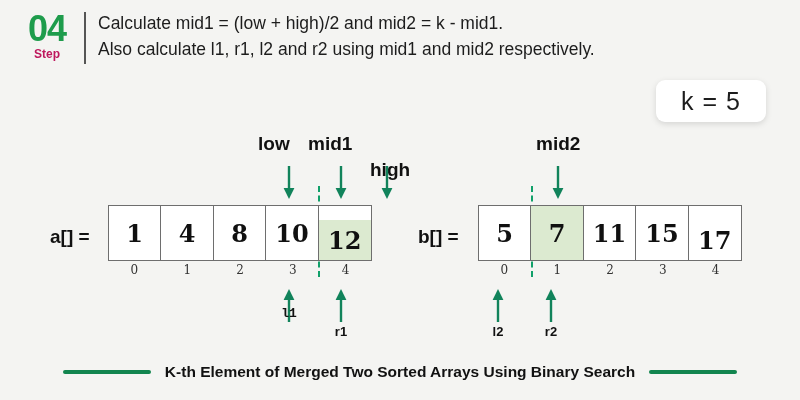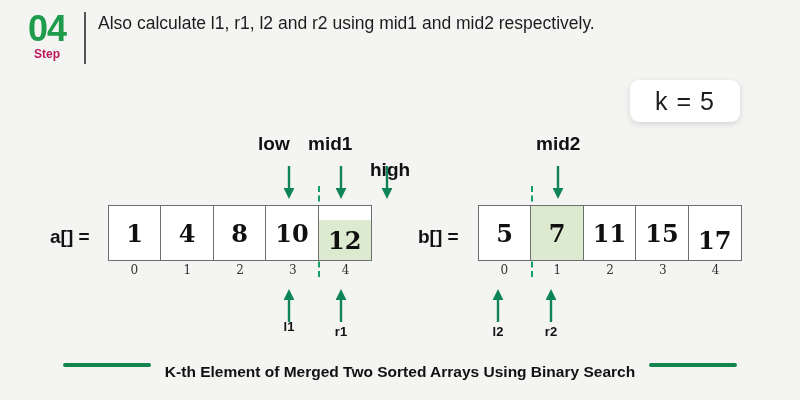--- a/index.html
+++ b/index.html
@@ -59,21 +59,21 @@
     font-size: 17.5px;
     color: #1d1d1d;
     line-height: 1.42;
     padding-top: 1px;
     white-space: nowrap;
   }
 
   
   .k-chip {
     position: absolute;
-    left: 630px; top: 80px;
+    left: 656px; top: 80px;
     width: 110px; height: 42px;
     background: #ffffff;
     border-radius: 9px;
     box-shadow: 0 2px 6px rgba(0,0,0,0.13);
     display: flex;
     align-items: center;
     justify-content: center;
     font-size: 25px;
     color: #1d1d1d;
     letter-spacing: 1px;
@@ -159,21 +159,21 @@
     white-space: nowrap;
     text-align: center;
   }
 
   
   .footer {
     position: absolute;
     left: 0; top: 363px;
     width: 800px;
     display: flex;
-    align-items: flex-start;
+    align-items: center;
     justify-content: center;
     gap: 14px;
   }
   .foot-rule {
     width: 88px;
     height: 4px;
     background: #12854f;
     border-radius: 2px;
   }
   .foot-rule.right { width: 88px; }
@@ -189,20 +189,21 @@
 
 <div class="stage">
 
   <div class="header">
     <div class="step-badge">
       <div class="step-num">04</div>
       <div class="step-word">Step</div>
     </div>
     <div class="header-divider"></div>
     <div>
+      <div class="header-text">Calculate mid1 = (low + high)/2 and mid2 = k - mid1.</div>
       <div class="header-text">Also calculate l1, r1, l2 and r2 using mid1 and mid2 respectively.</div>
     </div>
   </div>
 
   <div class="k-chip">k = 5</div>
 
   <div class="arr-label" style="left:50px; top:226px;">a[] =</div>
 
   <div class="ptr-label" style="left:258px; top:133px;text-align:center;">low</div>
   <div class="ptr-label" style="left:308px; top:133px;">mid1</div>
@@ -241,21 +242,21 @@
 
   <svg class="arrow-up" style="left:282px; top:288px;" viewBox="0 0 14 34">
     <line x1="7" y1="34" x2="7" y2="10" stroke="#11835b" stroke-width="2.4"></line>
     <polygon points="7,1 1.6,12 12.4,12" fill="#11835b"></polygon>
   </svg>
   <svg class="arrow-up" style="left:334px; top:288px;" viewBox="0 0 14 34">
     <line x1="7" y1="34" x2="7" y2="10" stroke="#11835b" stroke-width="2.4"></line>
     <polygon points="7,1 1.6,12 12.4,12" fill="#11835b"></polygon>
   </svg>
 
-  <div class="bptr-label" style="left:275px; top:319px; width:28px;">l1</div>
+  <div class="bptr-label" style="left:275px; top:306px; width:28px;font-family:Liberation Mono, monospace;">l1</div>
   <div class="bptr-label" style="left:327px; top:324px; width:28px;">r1</div>
 
   <div class="arr-label" style="left:418px; top:226px;">b[] =</div>
 
   <div class="ptr-label" style="left:536px; top:133px;">mid2</div>
 
   <svg class="arrow-down" style="left:551px; top:166px;" viewBox="0 0 14 34">
     <line x1="7" y1="0" x2="7" y2="24" stroke="#11835b" stroke-width="2.4"></line>
     <polygon points="7,33 1.6,22 12.4,22" fill="#11835b"></polygon>
   </svg>

